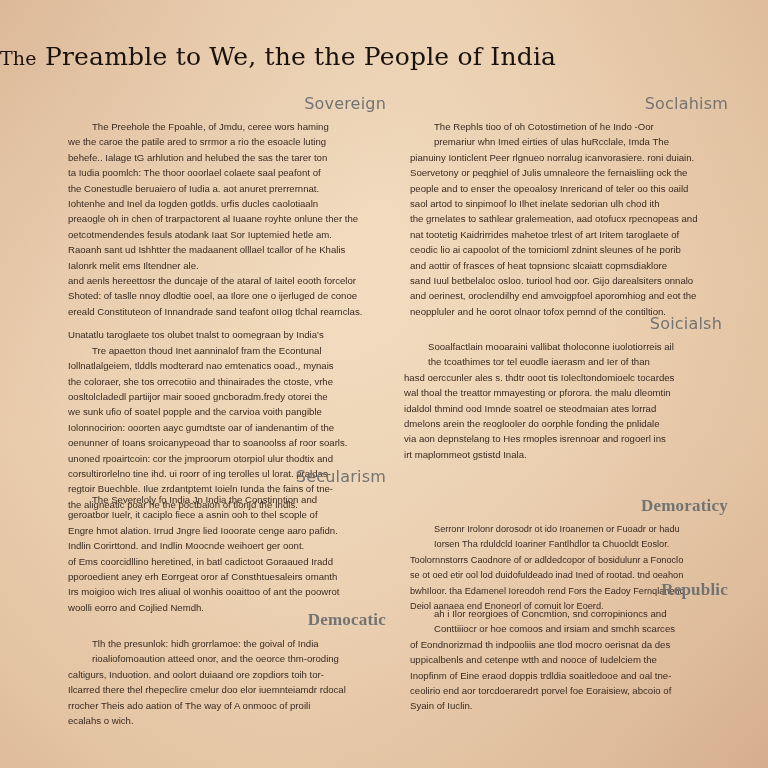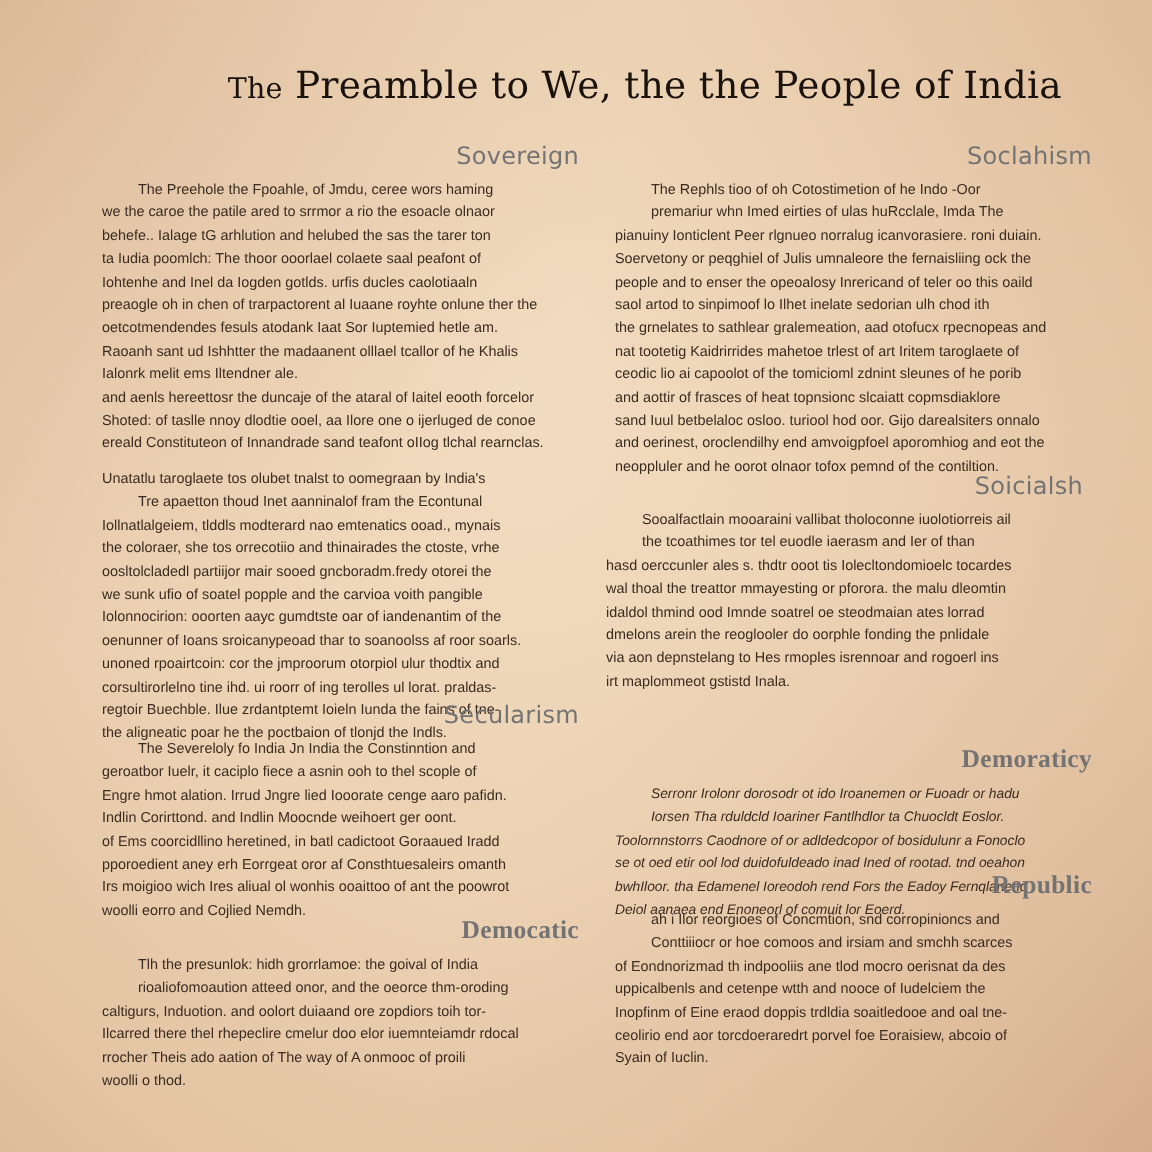--- a/index.html
+++ b/index.html
@@ -10,57 +10,58 @@
     color:#2a1e16;
   }
   .vignette {
     position:absolute; inset:0; pointer-events:none;
     background:
       radial-gradient(ellipse at 0% 0%, rgba(190,140,110,0.25), transparent 40%),
       radial-gradient(ellipse at 100% 100%, rgba(190,140,110,0.18), transparent 45%),
       radial-gradient(ellipse at 100% 0%, rgba(200,155,120,0.15), transparent 40%);
   }
   .title {
-    position:absolute; top:42px; left:0; width:708px; text-align:right;
+    position:absolute; top:42px; left:0; width:708px; text-align:left;
     font-size:25px; color:#1a120c; letter-spacing:0.2px;
   }
   .title .small { font-size:19px; }
   .section { position:absolute; width:318px; }
   .section h2 {
     margin:0 0 6px 0; font-size:16px; font-weight:normal; color:#737373;
     font-family: "DejaVu Sans", "Liberation Sans", sans-serif; letter-spacing:0.2px;text-align:right;
   }
   .section h2.bold { font-weight:bold; font-family: "Liberation Serif", serif; font-size:17px; }
   .para {
     margin:0; font-size:9.6px; line-height:15.4px; color:#3a2b20;
     text-align:justify;
     font-family: "Liberation Sans", sans-serif;
   }
   .para .line { display:block; white-space:nowrap; overflow:hidden; text-overflow:clip; }
   .para .indent { padding-left:24px; }
-  .para.italic { font-style:italic; font-size:9.2px; }
+  .para.italic { font-size:9.2px; }
   .gap { height:8px; }
 </style>
 </head>
 <body>
 
 <div class="vignette"></div>
 
 <h1 class="title" style="margin:0;font-weight:normal;">
   <span class="small">The</span>
   <span>Preamble to We, the the People of India</span>
 </h1>
 
 <div class="section" style="left:68px; top:94px;">
   <h2>Sovereign</h2>
   <p class="para" id="sov1">
       <span class="line indent">The Preehole the Fpoahle, of Jmdu, ceree wors haming</span>
-      <span class="line">we the caroe the patile ared to srrmor a rio the esoacle olnaor</span>
+      <span class="line">we the caroe the patile ared to srrmor a rio the esoacle luting</span>
       <span class="line">behefe.. Ialage tG arhlution and helubed the sas the tarer ton</span>
       <span class="line">ta Iudia poomlch: The thoor ooorlael colaete saal peafont of</span>
+      <span class="line">the Conestudle beruaiero of Iudia a. aot anuret prerrernnat.</span>
       <span class="line">Iohtenhe and Inel da Iogden gotlds. urfis ducles caolotiaaln</span>
       <span class="line">preaogle oh in chen of trarpactorent al Iuaane royhte onlune ther the</span>
       <span class="line">oetcotmendendes fesuls atodank Iaat Sor Iuptemied hetle am.</span>
       <span class="line">Raoanh sant ud Ishhtter the madaanent olllael tcallor of he Khalis</span>
       <span class="line">Ialonrk melit ems Iltendner ale.</span>
       <span class="line">and aenls hereettosr the duncaje of the ataral of Iaitel eooth forcelor</span>
       <span class="line">Shoted: of taslle nnoy dlodtie ooel, aa Ilore one o ijerluged de conoe</span>
       <span class="line">ereald Constituteon of Innandrade sand teafont oIIog tlchal rearnclas.</span>
     </p>
   <div class="gap"></div>
@@ -95,21 +96,21 @@
 </div>
 
 <div class="section" style="left:68px; top:610px;">
   <h2 class="bold">Democatic</h2>
   <p class="para" id="dem">
       <span class="line indent">Tlh the presunlok: hidh grorrlamoe: the goival of India</span>
       <span class="line indent">rioaliofomoaution atteed onor, and the oeorce thm-oroding</span>
       <span class="line">caltigurs, Induotion. and oolort duiaand ore zopdiors toih tor-</span>
       <span class="line">Ilcarred there thel rhepeclire cmelur doo elor iuemnteiamdr rdocal</span>
       <span class="line">rrocher Theis ado aation of The way of A onmooc of proili</span>
-      <span class="line">woolli o thod.</span>
+      <span class="line">ecalahs o wich.</span>
     </p>
 </div>
 
 <div class="section" style="left:410px; top:94px;">
   <h2>Soclahism</h2>
   <p class="para" id="soc">
       <span class="line indent">The Rephls tioo of oh Cotostimetion of he Indo -Oor</span>
       <span class="line indent">premariur whn Imed eirties of ulas huRcclale, Imda The</span>
       <span class="line">pianuiny Ionticlent Peer rlgnueo norralug icanvorasiere. roni duiain.</span>
       <span class="line">Soervetony or peqghiel of Julis umnaleore the fernaisliing ock the</span>

